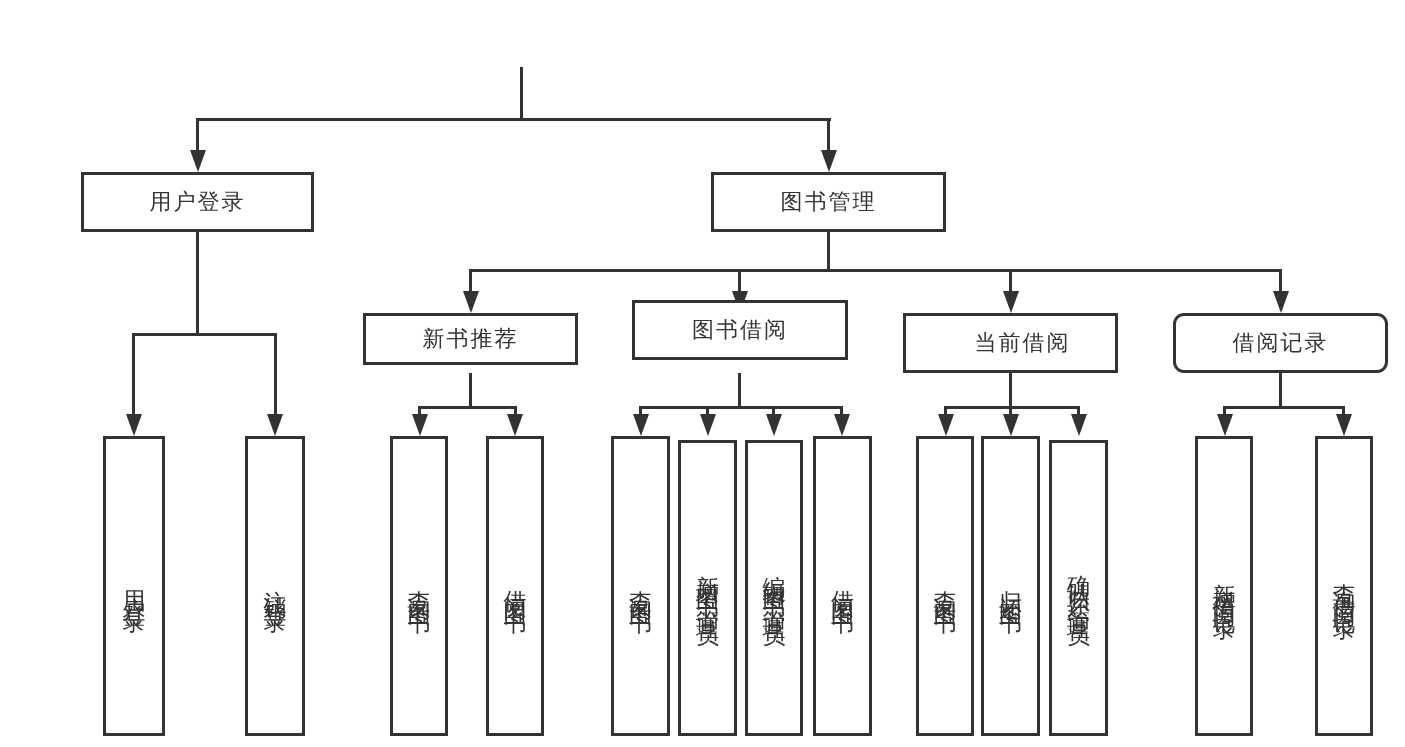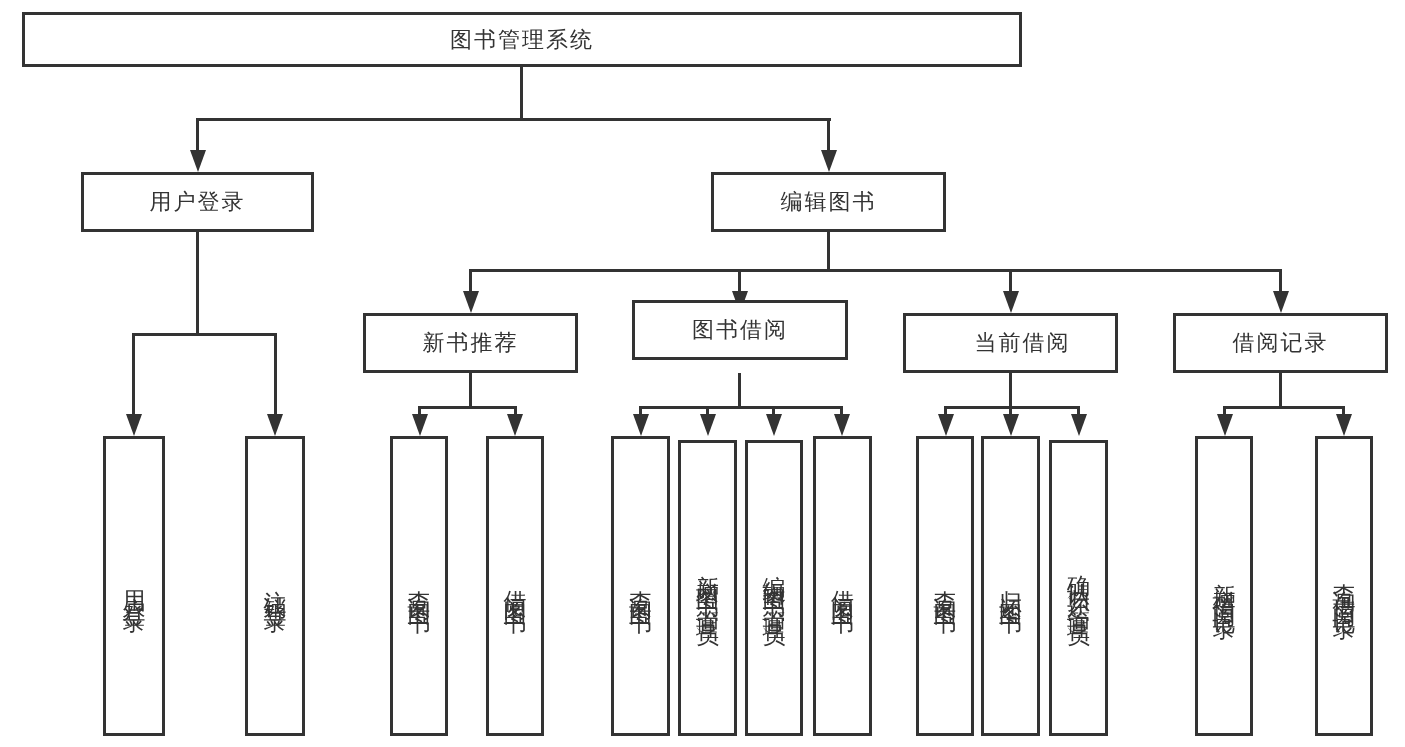--- a/index.html
+++ b/index.html
@@ -73,66 +73,63 @@
     opacity: 0.85;
     z-index: 10;
     white-space: nowrap;
   }
 </style>
 </head>
 <body>
 
 <div id="canvas">
 
-  <div class="box" style="left:22px; top:12px; width:1000px; height:55px;">
-    <span>图书管理系统</span>
-  </div>
 
   <div class="vline" style="left:520px; top:67px; height:53px;"></div>
   <div class="hline" style="left:196px; top:118px; width:635px;"></div>
   <div class="vline" style="left:196px; top:118px; height:34px;"></div>
   <div class="vline" style="left:827px; top:118px; height:34px;"></div>
   <div class="arrow" style="left:190px; top:150px;"></div>
   <div class="arrow" style="left:821px; top:150px;"></div>
 
   <div class="box" style="left:81px; top:172px; width:233px; height:60px;">
     <span>用户登录</span>
   </div>
   <div class="box" style="left:711px; top:172px; width:235px; height:60px;">
-    <span>编辑图书</span>
+    <span>图书管理</span>
   </div>
 
   <div class="vline" style="left:196px; top:232px; height:104px;"></div>
   <div class="hline" style="left:132px; top:333px; width:145px;"></div>
   <div class="vline" style="left:132px; top:333px; height:81px;"></div>
   <div class="vline" style="left:274px; top:333px; height:81px;"></div>
   <div class="arrow" style="left:126px; top:414px;"></div>
   <div class="arrow" style="left:267px; top:414px;"></div>
 
   <div class="vline" style="left:827px; top:232px; height:40px;"></div>
   <div class="hline" style="left:469px; top:269px; width:813px;"></div>
   <div class="vline" style="left:469px; top:269px; height:24px;"></div>
   <div class="vline" style="left:738px; top:269px; height:24px;"></div>
   <div class="vline" style="left:1009px; top:269px; height:24px;"></div>
   <div class="vline" style="left:1279px; top:269px; height:24px;"></div>
   <div class="arrow" style="left:463px; top:291px;"></div>
   <div class="arrow" style="left:732px; top:291px;"></div>
   <div class="arrow" style="left:1003px; top:291px;"></div>
   <div class="arrow" style="left:1273px; top:291px;"></div>
 
-  <div class="box" style="left:363px; top:313px; width:215px; height:60px;align-items:center;">
+  <div class="box" style="left:363px; top:313px; width:215px; height:52px;align-items:center;">
     <span>新书推荐</span>
   </div>
   <div class="box" style="left:632px; top:300px; width:216px; height:60px;">
     <span>图书借阅</span>
   </div>
   <div class="box" style="left:903px; top:313px; width:215px; height:60px;padding-left:24px;">
     <span>当前借阅</span>
   </div>
-  <div class="box" style="left:1173px; top:313px; width:215px; height:60px;">
+  <div class="box" style="left:1173px; top:313px; width:215px; height:60px;border-radius:11px;">
     <span>借阅记录</span>
   </div>
 
   <div class="vline" style="left:469px; top:373px; height:36px;"></div>
   <div class="vline" style="left:738px; top:373px; height:36px;"></div>
   <div class="vline" style="left:1009px; top:373px; height:36px;"></div>
   <div class="vline" style="left:1279px; top:373px; height:36px;"></div>
 
   <div class="hline" style="left:418px; top:406px; width:99px;"></div>
   <div class="vline" style="left:418px; top:406px; height:8px;"></div>

